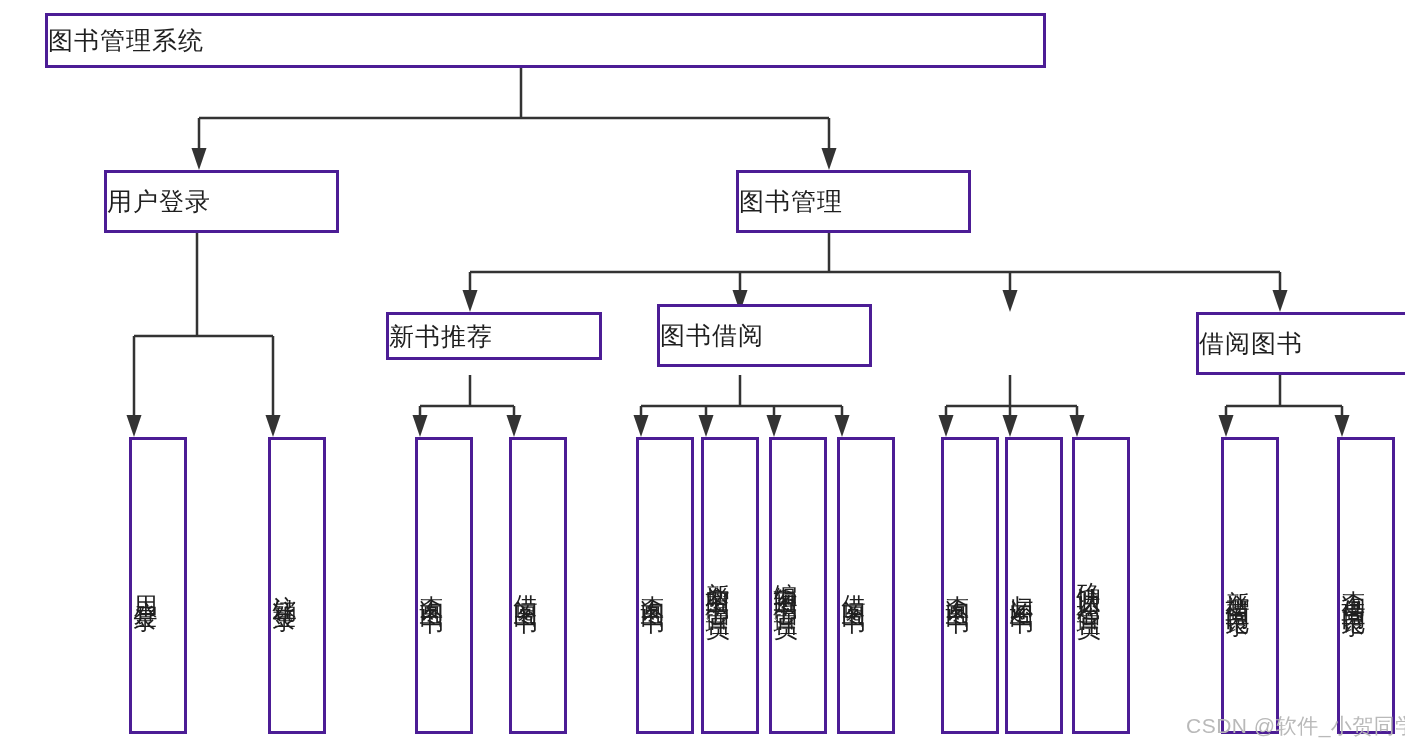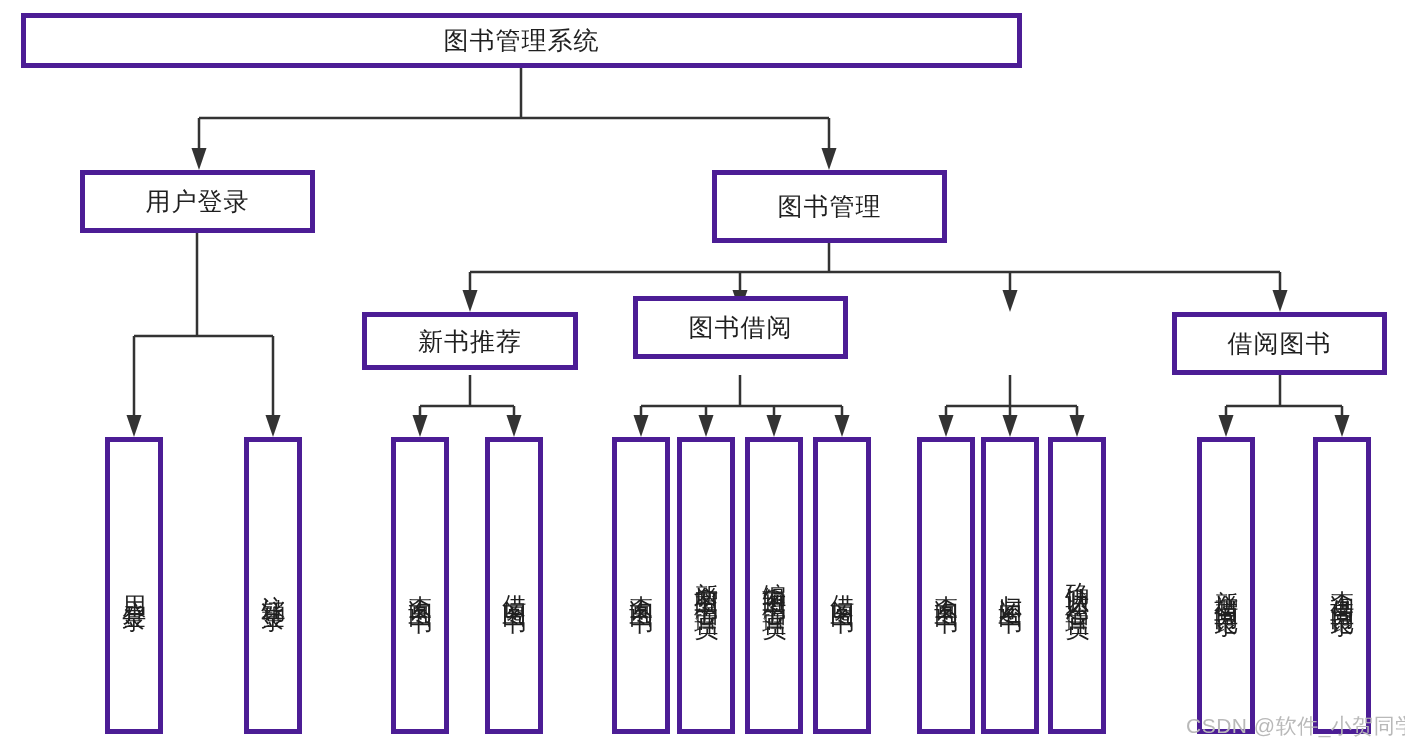--- a/index.html
+++ b/index.html
@@ -21,26 +21,27 @@
     stroke-width: 2.5;
     fill: none;
   }
   svg.connectors polygon {
     fill: #333333;
     stroke: none;
   }
   .node {
     position: absolute;
     box-sizing: border-box;
-    border: 5px solid #4c1d95;
+    border: 3px solid #4c1d95;
     background: #ffffff;
     display: flex;
     align-items: center;
-    justify-content: center;
+    justify-content: flex-start;
     color: #1f1f1f;
+    margin-left: 24px;
   }
   .h-node { font-size: 25px; letter-spacing: 1px; }
   .leaf-label {
     writing-mode: vertical-rl;
     text-orientation: mixed;
     font-size: 24px;
     letter-spacing: 5px;
     line-height: 1.1;
     white-space: nowrap;
     color: #1f1f1f;
@@ -96,28 +97,28 @@
     <polygon points="1334.5,415 1349.5,415 1342,437"></polygon>
   </svg>
 
   <div class="node h-node" style="left:21px; top:13px; width:1001px; height:55px;">
     <span>图书管理系统</span>
   </div>
 
   <div class="node h-node" style="left:80px; top:170px; width:235px; height:63px;">
     <span>用户登录</span>
   </div>
-  <div class="node h-node" style="left:712px; top:170px; width:235px; height:73px;">
+  <div class="node h-node" style="left:712px; top:170px; width:235px; height:63px;">
     <span>图书管理</span>
   </div>
 
-  <div class="node h-node" style="left:362px; top:312px; width:216px; height:58px;">
+  <div class="node h-node" style="left:362px; top:312px; width:216px; height:48px;">
     <span>新书推荐</span>
   </div>
-  <div class="node h-node" style="left:633px; top:296px; width:215px; height:63px;">
+  <div class="node h-node" style="left:633px; top:304px; width:215px; height:63px;">
     <span>图书借阅</span>
   </div>
   <div class="node h-node" style="left:1172px; top:312px; width:215px; height:63px;">
     <span>借阅图书</span>
   </div>
 
   <div class="node" style="left:105px; top:437px; width:58px; height:297px;">
     <span class="leaf-label">用户登录</span>
   </div>
   <div class="node" style="left:244px; top:437px; width:58px; height:297px;">

